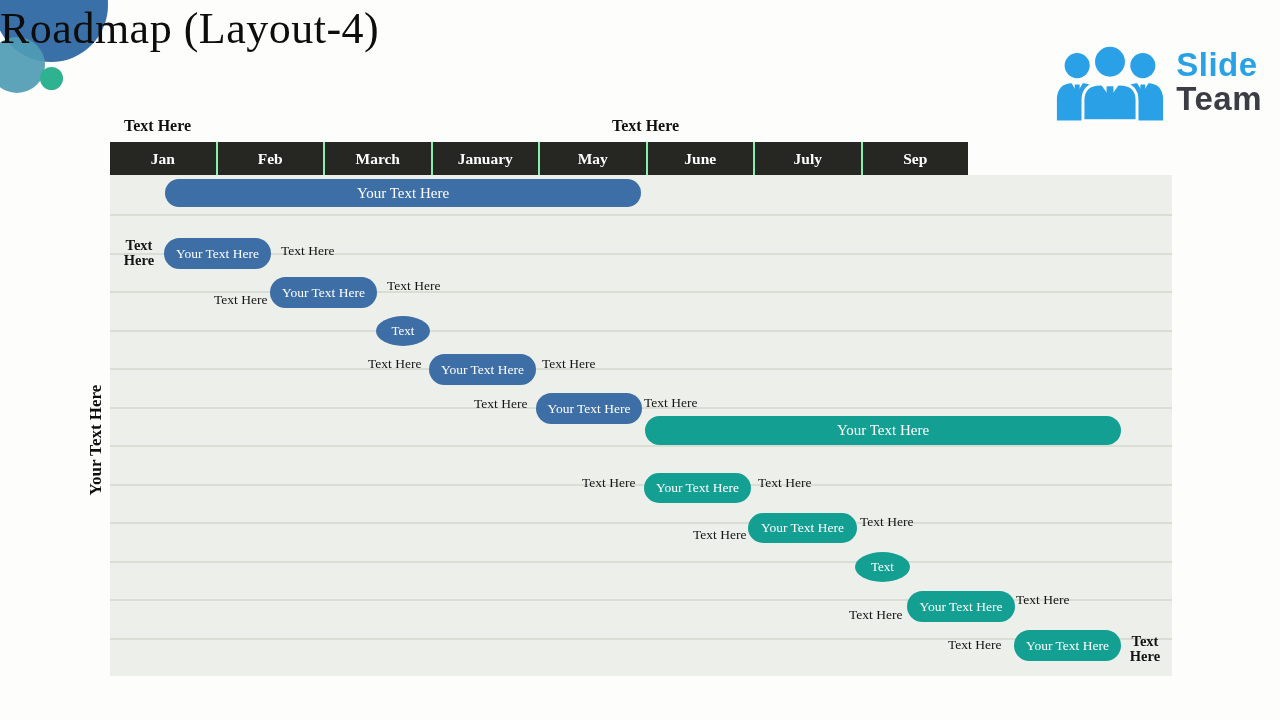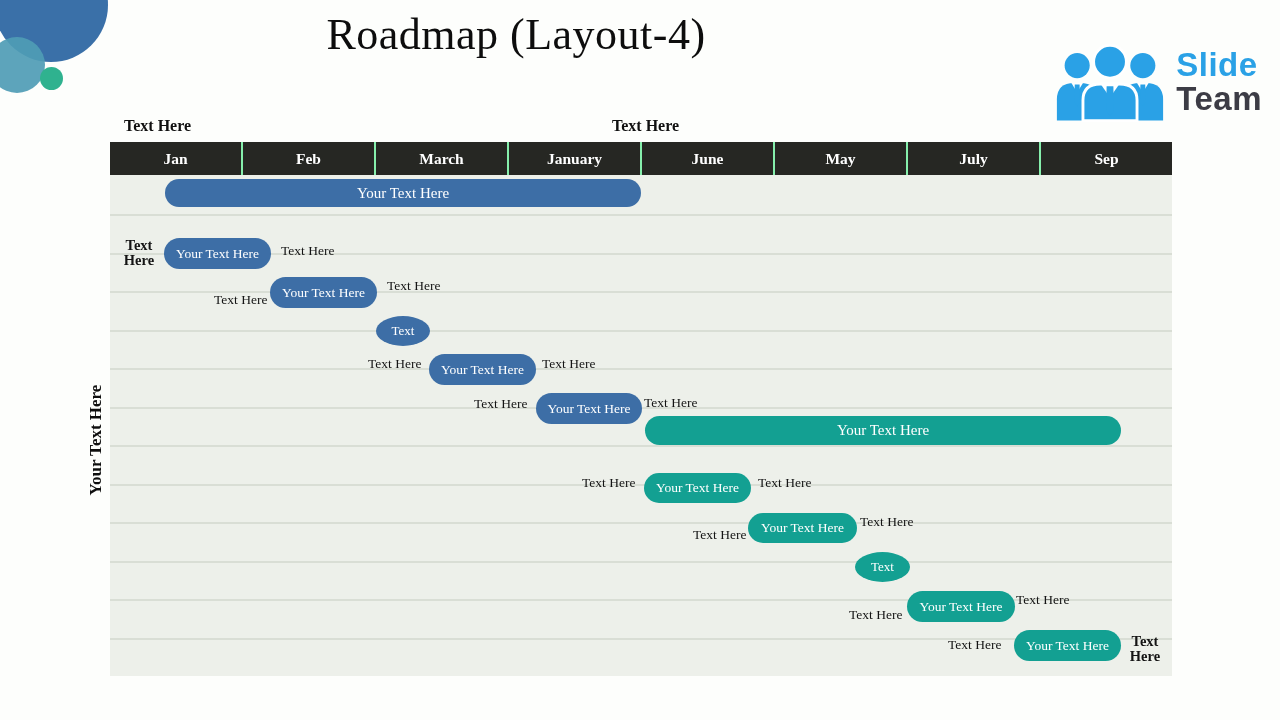--- a/index.html
+++ b/index.html
@@ -12,35 +12,35 @@
     position:relative;width:1280px;height:720px;background:#fdfefc;overflow:hidden;
     font-family:"Liberation Serif","DejaVu Serif",serif;color:var(--label-ink);
   }
   
   .circle{position:absolute;border-radius:50%;}
   .circle-large{width:114px;height:114px;left:-6px;top:-52px;background:#3a70a8;}
   .circle-medium{width:56px;height:56px;left:-11px;top:37px;background:#4f9cb5;opacity:.92;}
   .circle-small{width:23px;height:23px;left:40px;top:67px;background:#2fb28f;}
   
   .slide-title{
-    position:absolute;left:0;top:10px;width:1032px;text-align:center;
+    position:absolute;left:0;top:4px;width:1032px;text-align:left;
     font-size:44px;line-height:1.15;color:#0d0d0d;letter-spacing:.5px;
   }
   
   .logo{position:absolute;right:18px;top:22px;display:flex;align-items:center;gap:10px;margin-top:20px;}
   .logo svg{display:block;}
   .logo-text{font-family:"Liberation Sans","DejaVu Sans",sans-serif;font-weight:bold;
     font-size:33px;line-height:1.03;letter-spacing:.5px;}
   .logo-text .l1{color:var(--logo-blue);}
   .logo-text .l2{color:var(--logo-dark);}
   
   .top-label{position:absolute;top:117px;font-weight:bold;font-size:16px;color:#101010;}
   
   .month-header{
-    position:absolute;left:110px;top:142px;width:1062px;height:33px;
+    position:absolute;left:110px;top:142px;width:858px;height:33px;
     background:var(--header-bg);display:flex;
   }
   .month-cell{
     flex:1;display:flex;align-items:center;justify-content:center;
     color:#fff;font-weight:bold;font-size:15.5px;
   }
   .month-cell + .month-cell{border-left:2px solid #86efac;}
   
   .chart-area{position:absolute;left:110px;top:175px;width:1062px;height:501px;background:var(--chart-bg);}
   .row-line{position:absolute;left:110px;width:1062px;height:2px;background:var(--row-line);}
@@ -97,22 +97,22 @@
 </div>
 
 <div class="top-label" style="left:124px">Text Here</div>
 <div class="top-label" style="left:612px">Text Here</div>
 
 <div class="month-header">
     <div class="month-cell">Jan</div>
     <div class="month-cell">Feb</div>
     <div class="month-cell">March</div>
     <div class="month-cell">January</div>
+    <div class="month-cell">May</div>
     <div class="month-cell">June</div>
-    <div class="month-cell">May</div>
     <div class="month-cell">July</div>
     <div class="month-cell">Sep</div>
   </div>
 
 <div class="chart-area"></div>
 <div>
     <div class="row-line" style="top: 214px;"></div>
     <div class="row-line" style="top: 252.5px;"></div>
     <div class="row-line" style="top: 291px;"></div>
     <div class="row-line" style="top: 329.5px;"></div>

